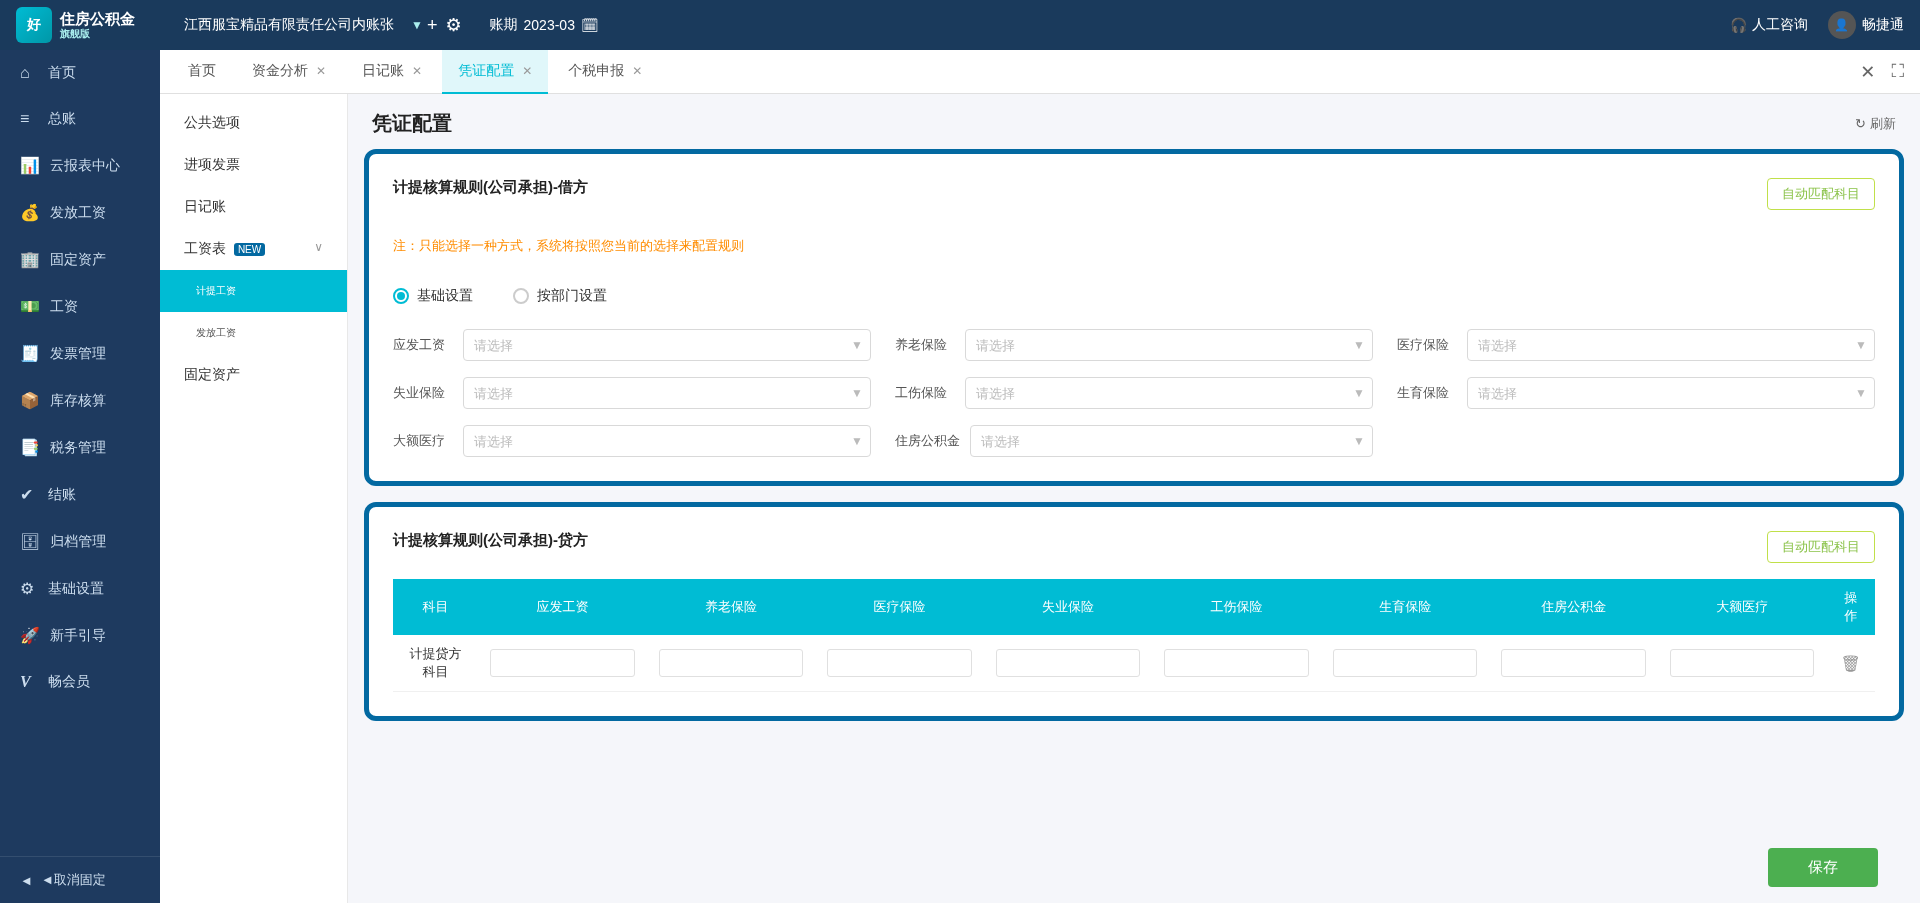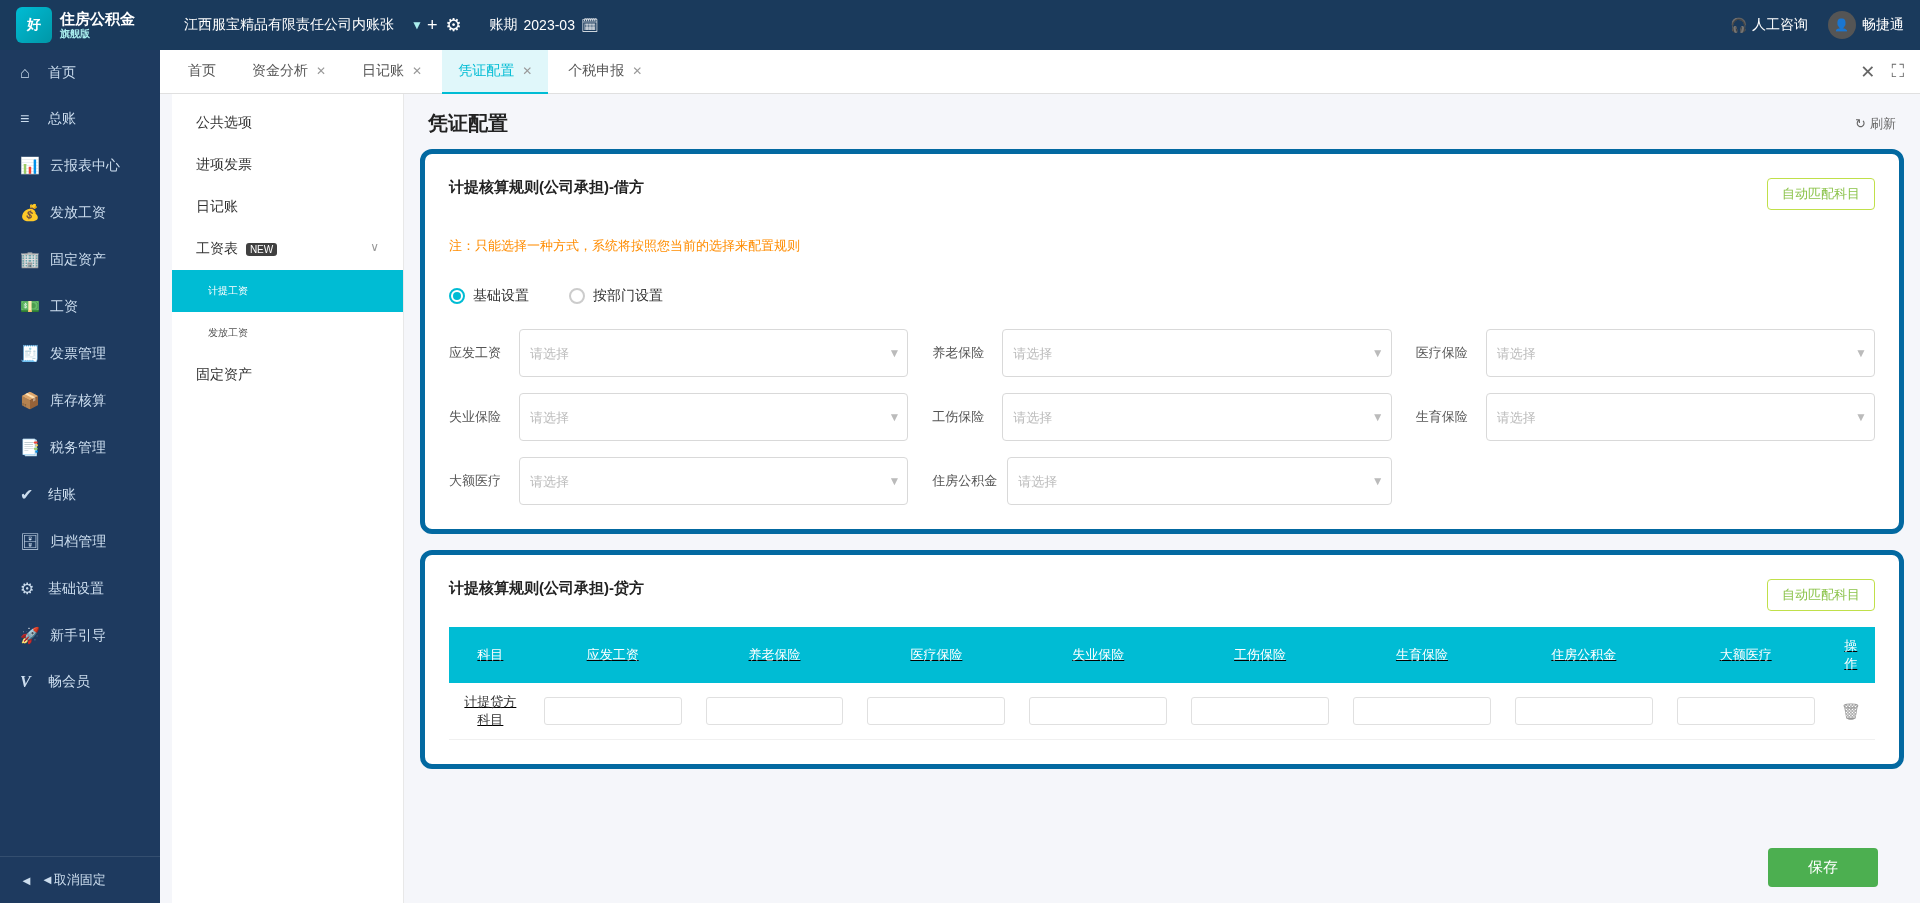--- a/index.html
+++ b/index.html
@@ -169,43 +169,42 @@
 
     
     .page-content {
       flex: 1;
       display: flex;
       overflow: hidden;
     }
 
     
     .left-nav {
-      width: 232px;
+      width: 188px;
       background: #fff;
       border-right: 1px solid #e8e8e8;
       flex-shrink: 0;
       padding-top: 8px;
-      margin-left: 12px;
     }
     .left-nav-item {
       padding: 12px 24px;
       font-size: 14px;
       color: #333;
       cursor: pointer;
       position: relative;
     }
     .left-nav-sub-item {
       padding: 14px 36px;
       font-size: 10px;
       color: #555;
       cursor: pointer;
     }
     .new-badge {
       display: inline-block;
-      background: #404040;
+      background: #0369a1;
       color: white;
       font-size: 10px;
       padding: 1px 4px;
       border-radius: 3px;
       margin-left: 4px;
       vertical-align: middle;
     }
     .nav-chevron {
       float: right;
       font-size: 12px;
@@ -320,21 +319,21 @@
       color: #555;
       white-space: nowrap;
       min-width: 60px;
     }
     .select-wrapper {
       flex: 1;
       position: relative;
     }
     .select-input {
       width: 100%;
-      height: 48px;
+      height: 32px;
       border: 1px solid #d9d9d9;
       border-radius: 4px;
       padding: 0 28px 0 10px;
       font-size: 13px;
       color: #bbb;
       background: #fff;
       cursor: pointer;
       appearance: none;
     }
     .select-arrow {
@@ -356,21 +355,20 @@
       padding: 6px 14px;
       border-radius: 4px;
       cursor: pointer;
     }
 
     
     .data-table {
       width: 100%;
       border-collapse: collapse;
       margin-top: 8px;
-      text-decoration: underline;
     }
     .data-table th {
       background: #00bcd4;
       color: white;
       padding: 10px 12px;
       font-size: 13px;
       text-align: center;
       font-weight: normal;
     }
     .data-table td {

